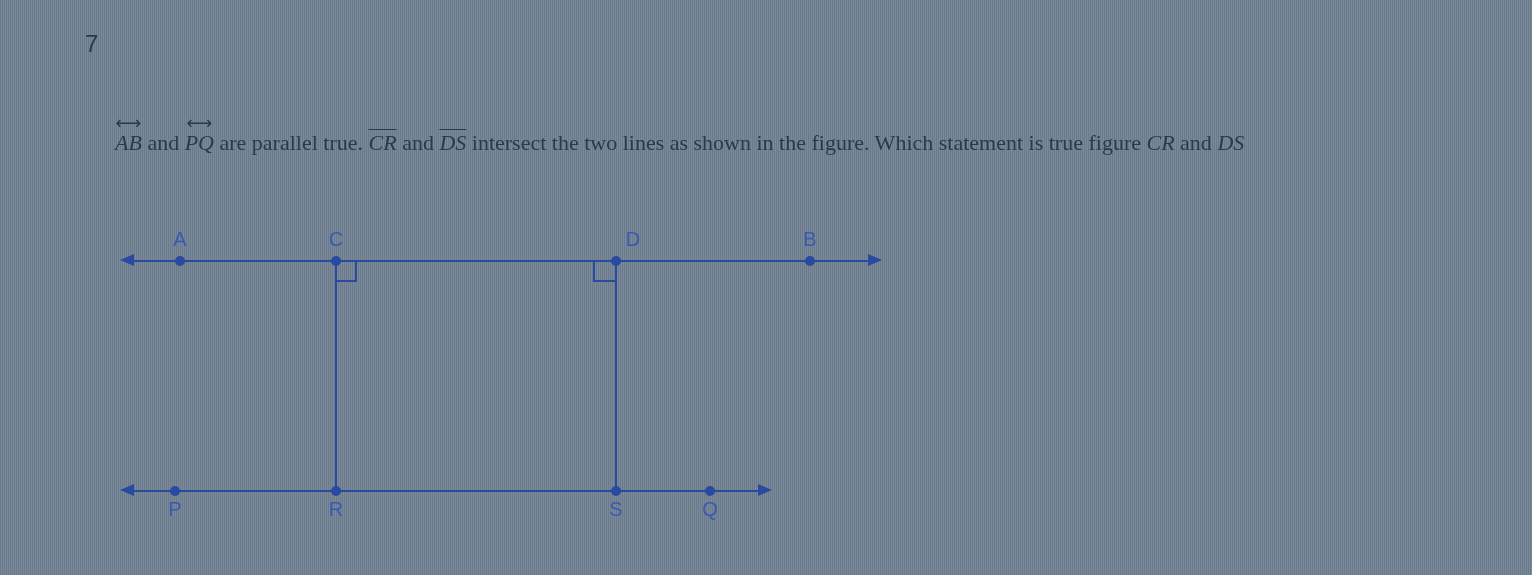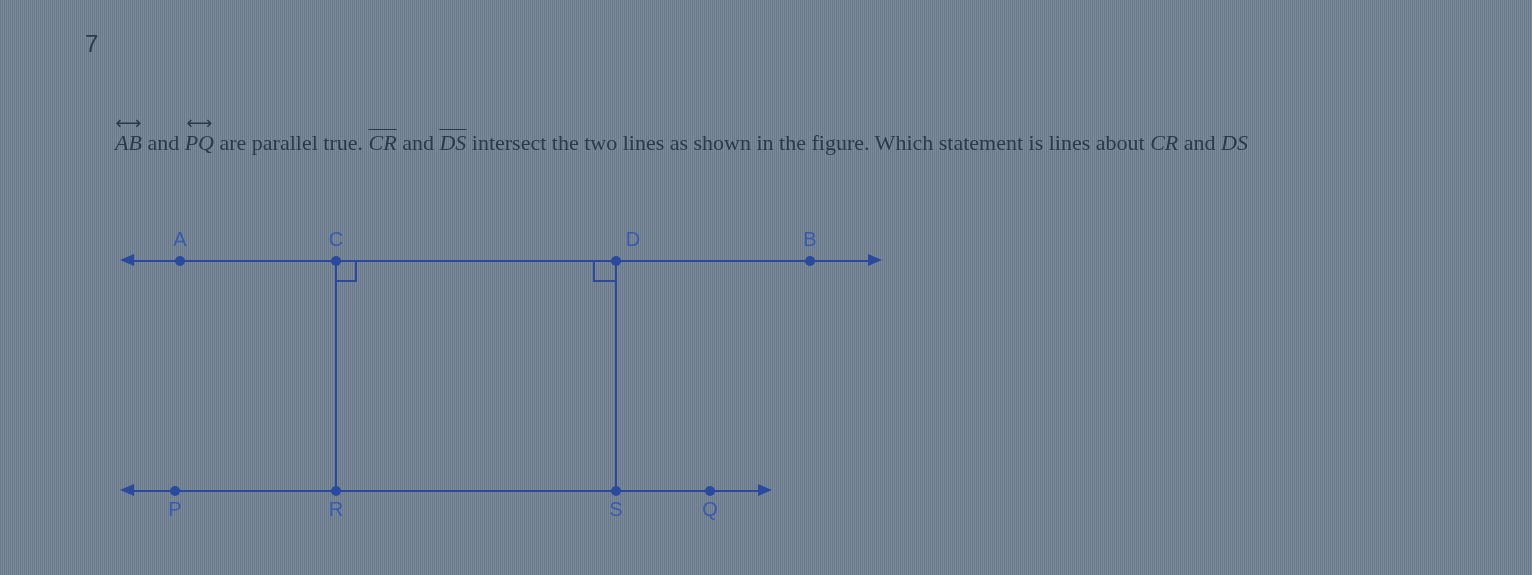--- a/index.html
+++ b/index.html
@@ -107,21 +107,21 @@
     }
     .sq-left { border-left: none; }
     .sq-right { border-right: none; }
   </style>
 </head>
 <body>
 
 <div class="question-number">7</div>
 
 <div class="question-text">
-  <span class="italic lrarrow">AB</span><span> and </span><span class="italic lrarrow">PQ</span><span> are parallel true. </span><span class="italic overline">CR</span><span> and </span><span class="italic overline">DS</span><span> intersect the two lines as shown in the figure. Which statement is lines about </span><span class="italic">CR</span><span> and </span><span class="italic">DS</span>
+  <span class="italic lrarrow">AB</span><span> and </span><span class="italic lrarrow">PQ</span><span> are parallel true. </span><span class="italic overline">CR</span><span> and </span><span class="italic overline">DS</span><span> intersect the two lines as shown in the figure. Which statement is true figure </span><span class="italic">CR</span><span> and </span><span class="italic">DS</span>
 </div>
 
 <div class="figure">
 
   <div class="hline" style="top:40px; left:10px; width:740px;"></div>
   <div class="arrow-left" style="top:34px; left:0px;"></div>
   <div class="arrow-right" style="top:34px; left:748px;"></div>
 
   <div class="hline" style="top:270px; left:10px; width:630px;"></div>
   <div class="arrow-left" style="top:264px; left:0px;"></div>

